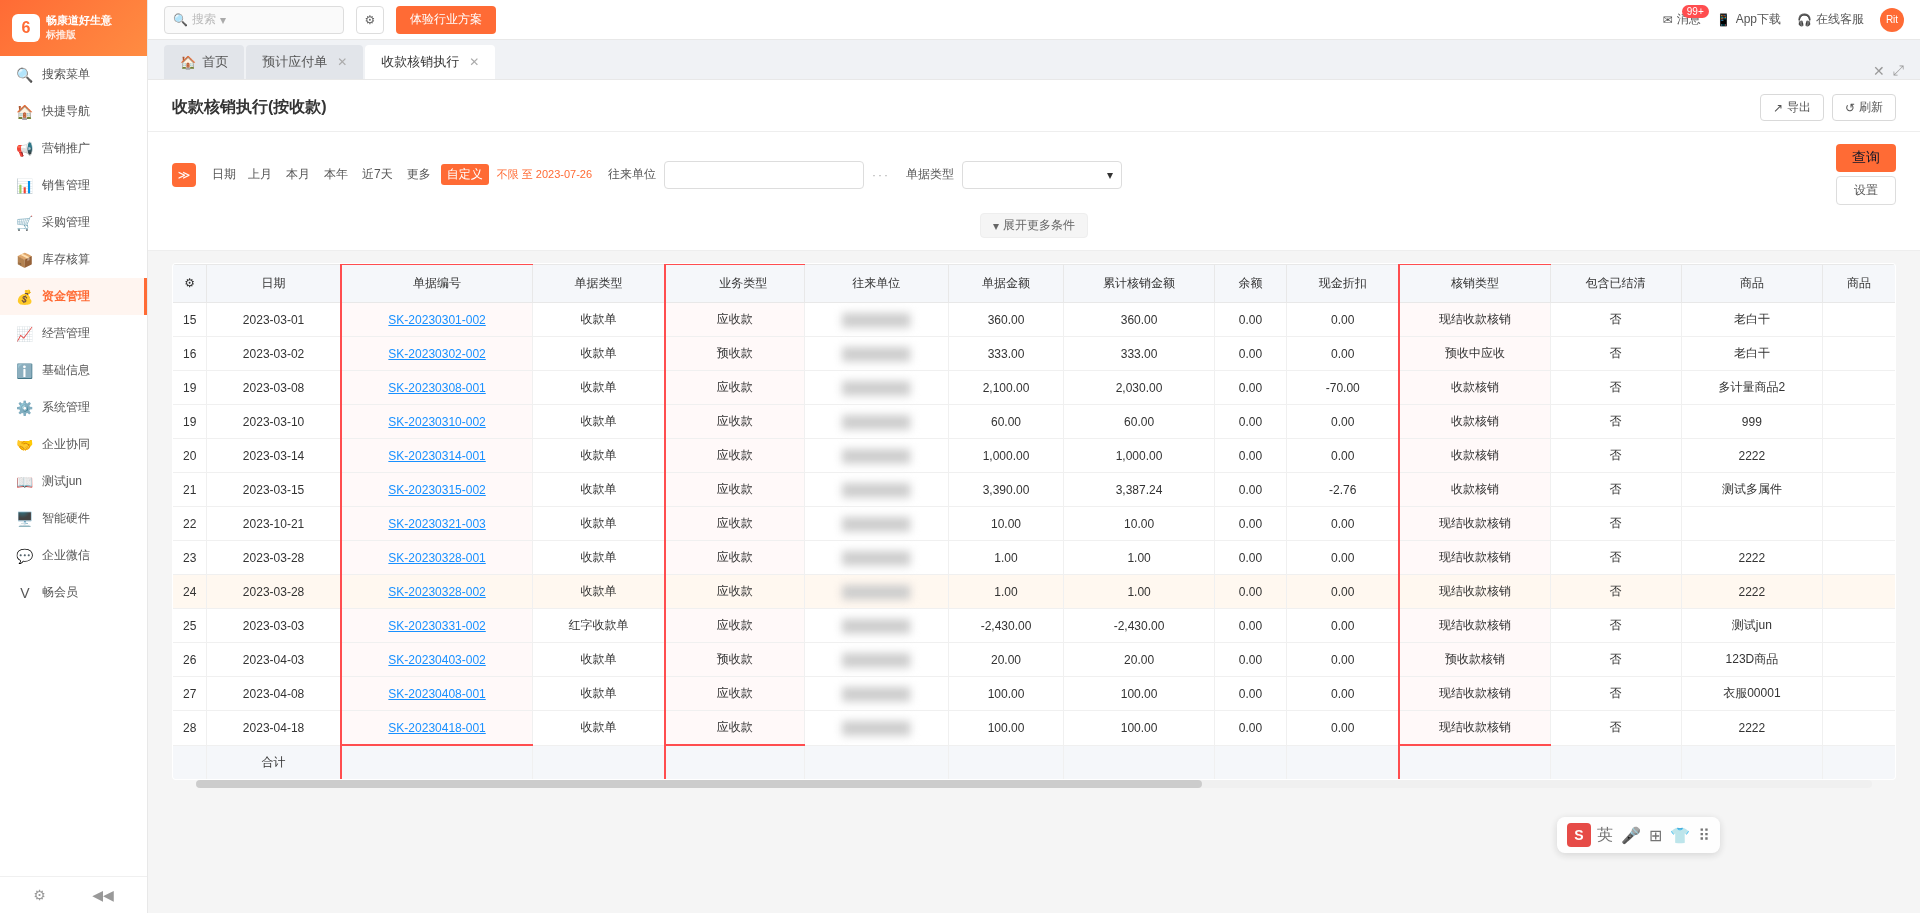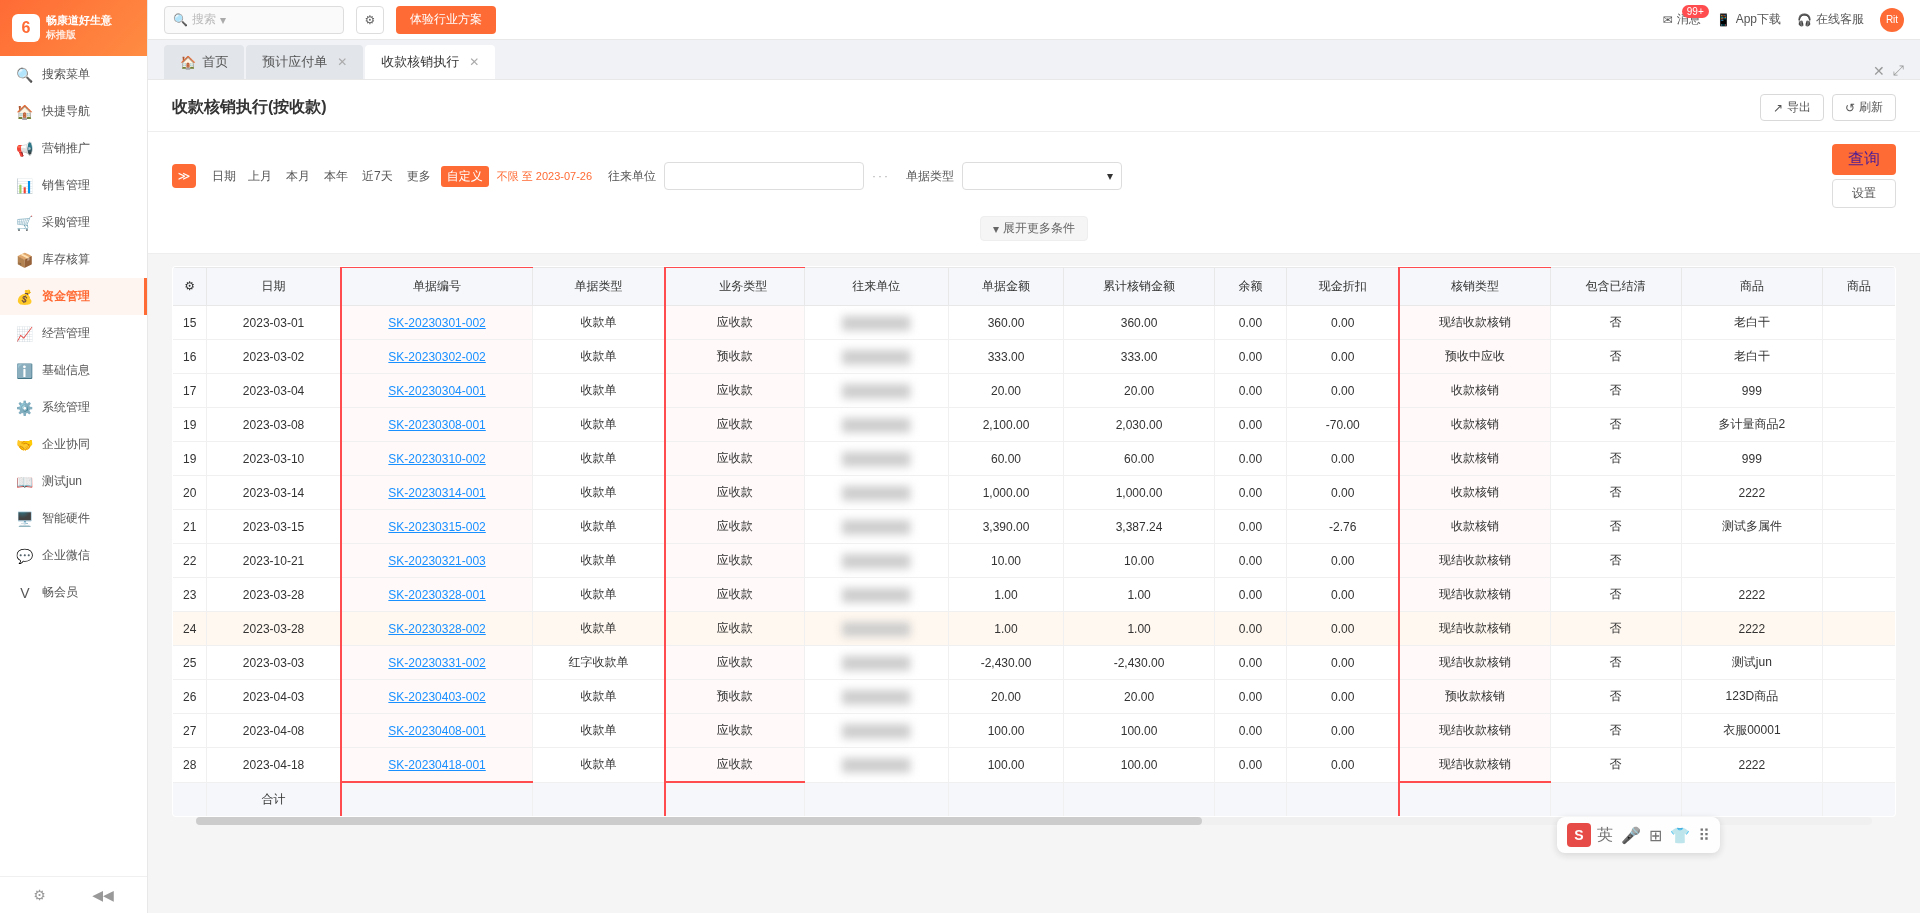--- a/index.html
+++ b/index.html
@@ -60,21 +60,21 @@
     .filter-toggle { width: 24px; height: 24px; background: #ff6b35; border-radius: 4px; display: flex; align-items: center; justify-content: center; color: #fff; cursor: pointer; font-size: 12px; flex-shrink: 0; }
     .filter-group { display: flex; align-items: center; gap: 8px; }
     .filter-label { color: #555; font-size: 12px; white-space: nowrap; }
     .filter-date-btns { display: flex; gap: 6px; align-items: center; }
     .filter-date-btn { font-size: 12px; color: #555; cursor: pointer; padding: 2px 4px; }
     .filter-date-custom { background: #ff6b35; color: #fff; border-radius: 3px; padding: 2px 6px; font-size: 12px; cursor: pointer; }
     .filter-date-range { color: #ff6b35; font-size: 11px; }
     .filter-input { height: 28px; border: 1px solid #ddd; border-radius: 4px; padding: 0 8px; font-size: 12px; width: 200px; color: #333; }
     .filter-dots { color: #aaa; letter-spacing: 2px; }
     .filter-select { height: 28px; border: 1px solid #ddd; border-radius: 4px; padding: 0 8px; font-size: 12px; width: 160px; color: #333; display: flex; align-items: center; justify-content: space-between; cursor: pointer; background: #fff; }
-    .filter-query-btn { background: #ff6b35; color: #4c1d95; border: none; border-radius: 4px; padding: 5px 16px; font-size: 16px; cursor: pointer; }
+    .filter-query-btn { background: #ff6b35; color: #0f172a; border: none; border-radius: 4px; padding: 5px 16px; font-size: 14px; cursor: pointer; }
     .filter-setting-btn { background: #fff; border: 1px solid #ddd; border-radius: 4px; padding: 5px 16px; font-size: 12px; cursor: pointer; color: #555; }
     .filter-more-row { display: flex; align-items: center; justify-content: center; margin-top: 8px; }
     .filter-expand-btn { color: #666; font-size: 12px; cursor: pointer; display: flex; align-items: center; gap: 4px; background: #f5f5f5; border: 1px solid #eee; border-radius: 4px; padding: 3px 12px; }
 
     
     .table-container { flex: 1; overflow: auto; padding: 0 24px 16px; background: #f5f5f5; }
     .data-table { width: 100%; background: #fff; border-collapse: collapse; margin-top: 12px; border: 1px solid #e8e8e8; border-radius: 4px; overflow: hidden; }
     .data-table th { background: #f5f7fa; color: #333; font-weight: 500; padding: 10px 10px; border-bottom: 1px solid #e8e8e8; border-right: 1px solid #e8e8e8; text-align: center; font-size: 12px; white-space: nowrap; }
     .data-table td { padding: 8px 10px; border-bottom: 1px solid #f0f0f0; border-right: 1px solid #f0f0f0; text-align: center; font-size: 12px; color: #333; white-space: nowrap; }
     .data-table tr.highlighted td { background: #fff8f0; }
@@ -336,36 +336,20 @@
       <td>333.00</td>
       <td>333.00</td>
       <td>0.00</td>
       <td>0.00</td>
       <td class="col-writeoff-type">预收中应收</td>
       <td>否</td>
       <td>老白干</td>
       <td></td>
     </tr>
             <tr>
-      <td>17</td>
-      <td>2023-03-04</td>
-      <td class="col-bill-no"><span class="link-cell">SK-20230304-001</span></td>
-      <td>收款单</td>
-      <td class="col-biz-type">应收款</td>
-      <td><span class="blurred">████████</span></td>
-      <td>20.00</td>
-      <td>20.00</td>
-      <td>0.00</td>
-      <td>0.00</td>
-      <td class="col-writeoff-type">收款核销</td>
-      <td>否</td>
-      <td>999</td>
-      <td></td>
-    </tr>
-            <tr>
       <td>19</td>
       <td>2023-03-08</td>
       <td class="col-bill-no"><span class="link-cell">SK-20230308-001</span></td>
       <td>收款单</td>
       <td class="col-biz-type">应收款</td>
       <td><span class="blurred">████████</span></td>
       <td>2,100.00</td>
       <td>2,030.00</td>
       <td>0.00</td>
       <td class="negative">-70.00</td>

